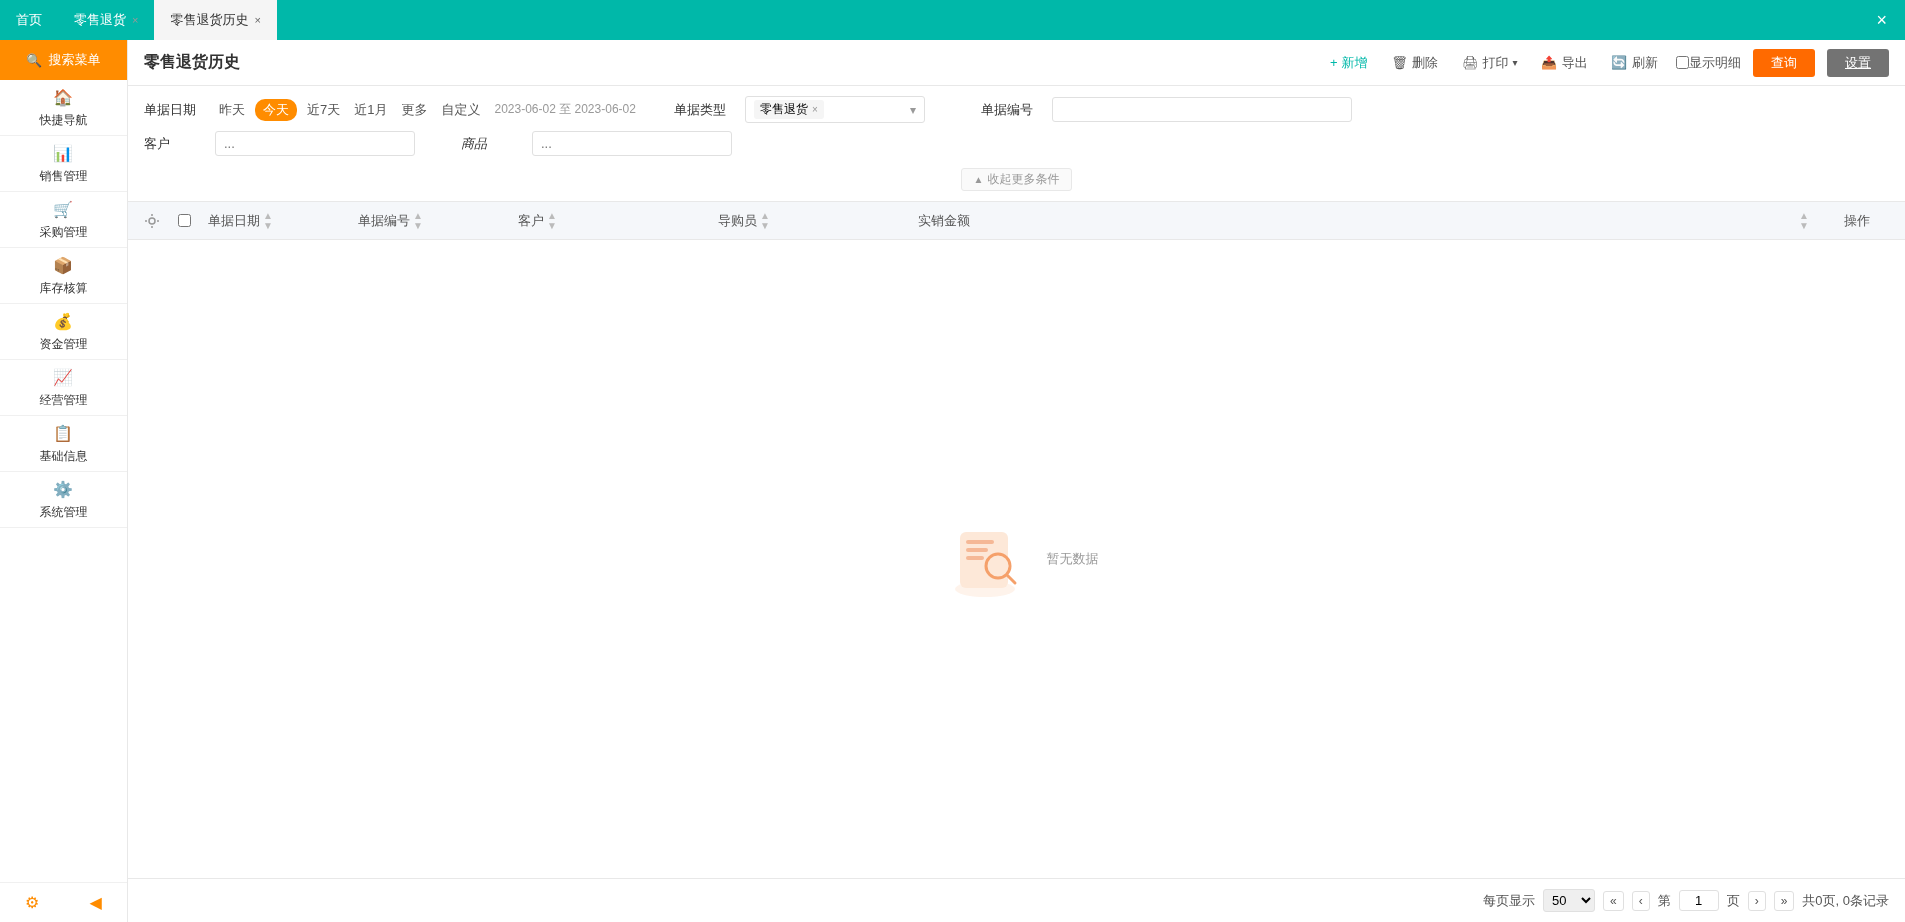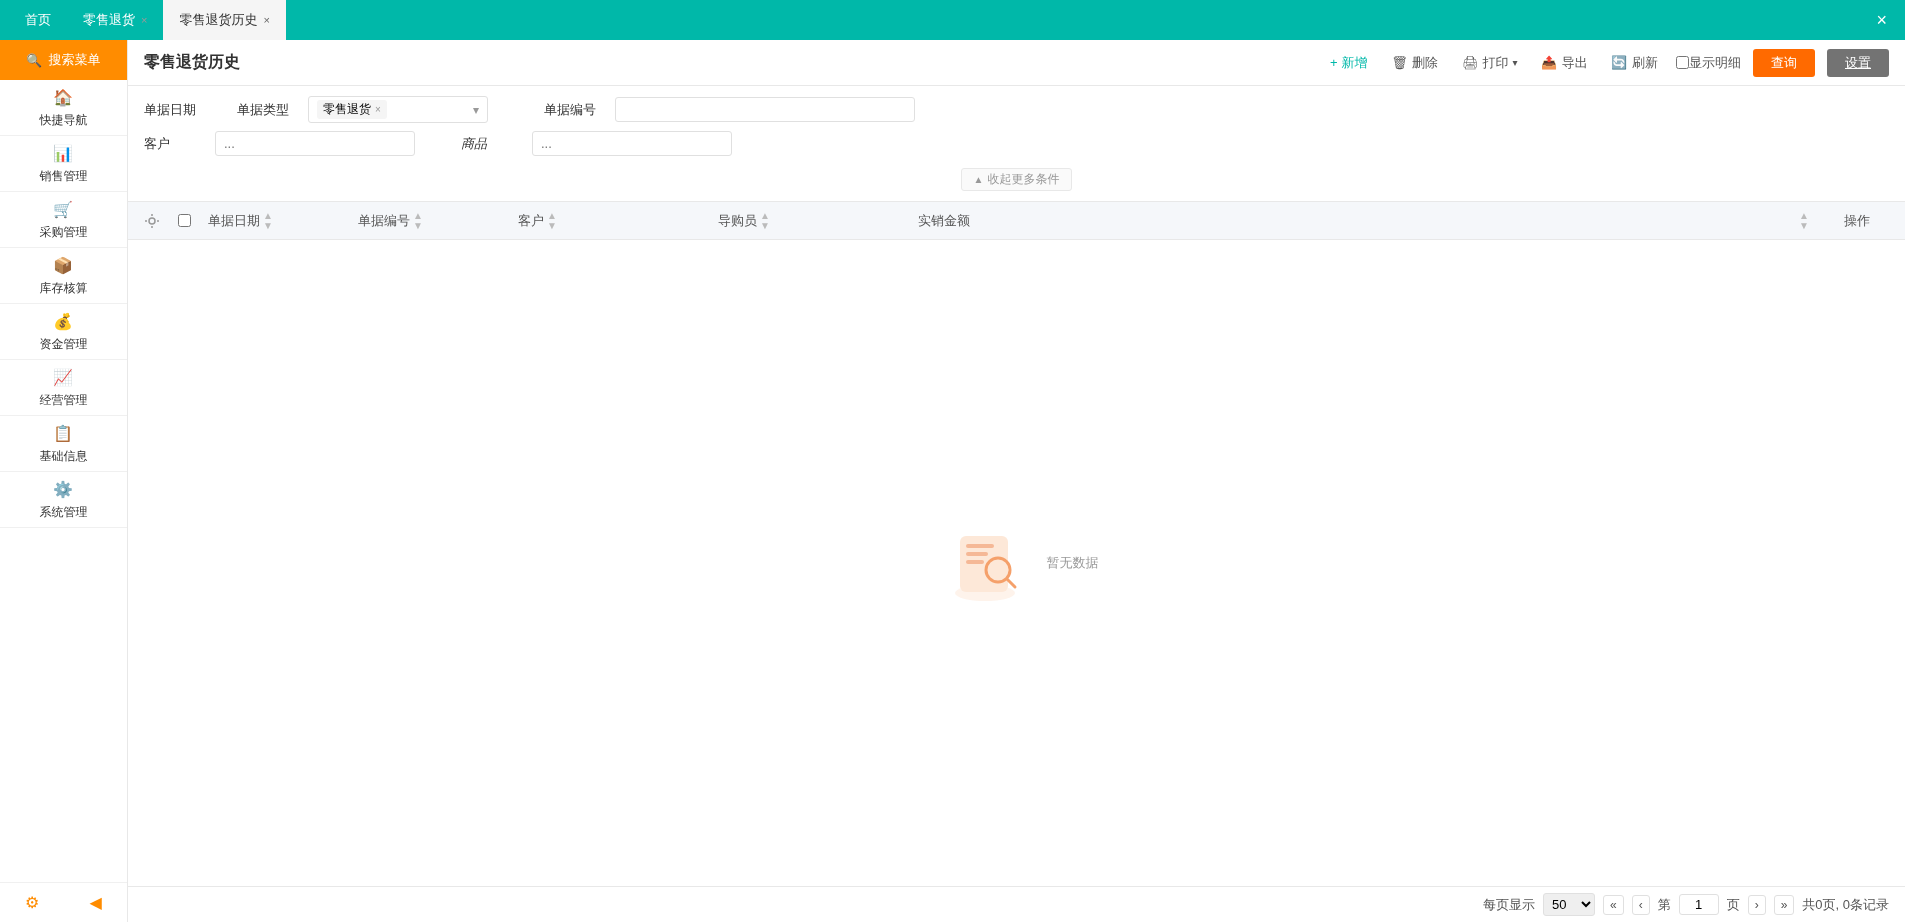--- a/index.html
+++ b/index.html
@@ -12,21 +12,20 @@
       display: flex;
       align-items: center;
       padding: 0 0;
       flex-shrink: 0;
     }
     .top-bar-tabs {
       display: flex;
       align-items: flex-end;
       height: 100%;
       flex: 1;
-      padding-left: 9px;
     }
     .top-tab {
       height: 100%;
       padding: 0 16px;
       display: flex;
       align-items: center;
       font-size: 13px;
       color: #fff;
       cursor: pointer;
       position: relative;
@@ -358,21 +357,21 @@
       align-items: center;
       justify-content: center;
     }
     .empty-text {
       font-size: 13px;
       color: #999;
     }
 
     
     .pagination-bar {
-      height: 36px;
+      height: 44px;
       background: #fff;
       border-top: 1px solid #e8e8e8;
       display: flex;
       align-items: center;
       justify-content: flex-end;
       padding: 0 16px;
       gap: 8px;
       font-size: 13px;
       color: #555;
       flex-shrink: 0;
@@ -503,20 +502,29 @@
         </div>
         <button class="query-btn">查询</button>
         <button class="settings-btn">设置</button>
       </div>
     </div>
 
     <div class="filter-area">
       <div class="filter-row">
 
         <span class="filter-label">单据日期</span>
+        <div class="date-options">
+          <span class="date-opt">昨天</span>
+          <span class="date-opt active">今天</span>
+          <span class="date-opt">近7天</span>
+          <span class="date-opt">近1月</span>
+          <span class="date-opt">更多</span>
+          <span class="date-opt">自定义</span>
+          <span class="date-range-text">2023-06-02 至 2023-06-02</span>
+        </div>
 
         <span class="filter-label" style="margin-left:22px;">单据类型</span>
         <div class="filter-select-container">
           <span class="filter-tag">
             <span>零售退货</span>
             <span class="filter-tag-close">×</span>
           </span>
           <span class="chevron-down">▾</span>
         </div>
 

